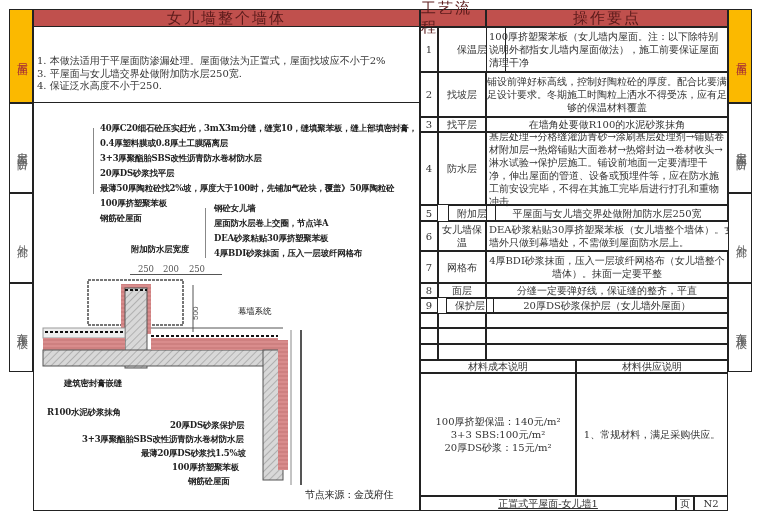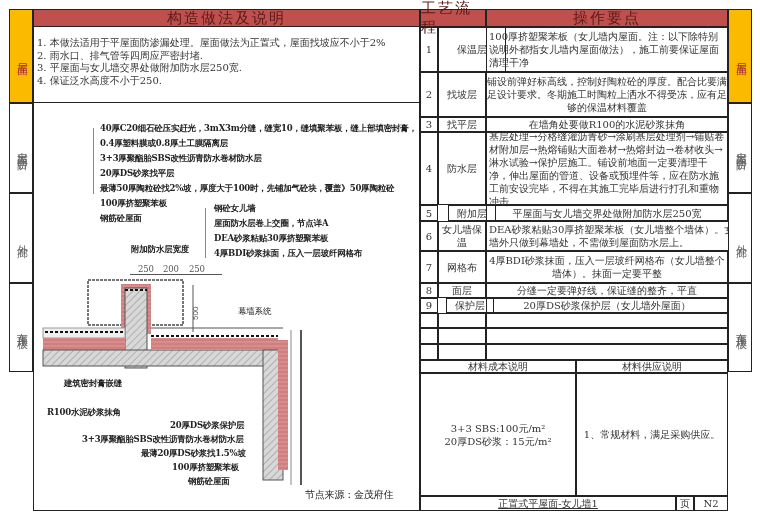--- a/index.html
+++ b/index.html
@@ -28,26 +28,25 @@
     <span>出屋面台阶</span>
   </div>
 <div class="tab" style="left:9px;top:193px;width:24px;height:90px;">
     <span>外廊</span>
   </div>
 <div class="tab" style="left:9px;top:283px;width:24px;height:89px;">
     <span>车库顶板</span>
   </div>
 
 <div class="hdr" style="left:33px;top:9px;width:387px;height:18px;">
-    <span>构造做法及说明</span>
-  </div>
-
-<div class="abs notes" style="left:33px;top:27px;width:387px;height:76px;border:1.5px solid #222;border-top:none;padding:10px 3px 0 3px;">
+    <span>女儿墙整个墙体</span>
+  </div>
+
+<div class="abs notes" style="left:33px;top:27px;width:387px;height:76px;border:1.5px solid #222;border-top:none;padding:28px 3px 0 3px;">
   <div>1. 本做法适用于平屋面防渗漏处理。屋面做法为正置式，屋面找坡应不小于2%</div>
-  <div>2. 雨水口、排气管等四周应严密封堵.</div>
   <div>3. 平屋面与女儿墙交界处做附加防水层250宽.</div>
   <div>4. 保证泛水高度不小于250.</div>
 </div>
 
 <div class="abs" style="left:33px;top:103px;width:387px;height:408px;border:1.5px solid #222;border-top:none;"></div>
 
 <div class="leader" style="left:93px;top:128px;width:1px;height:66px;"></div>
 <div class="lbl" style="left:100px;top:123px;">40厚C20细石砼压实赶光，3mX3m分缝，缝宽10，缝填聚苯板，缝上部填密封膏，</div>
 <div class="lbl" style="left:100px;top:138px;">0.4厚塑料膜或0.8厚土工膜隔离层</div>
 <div class="lbl" style="left:100px;top:153px;">3+3厚聚酯胎SBS改性沥青防水卷材防水层</div>
@@ -234,20 +233,21 @@
     </div>
   </div>
 
 <div class="cell" style="left:420px;top:360px;width:156px;height:13px;">
     <span>材料成本说明</span>
   </div>
 <div class="cell" style="left:576px;top:360px;width:152px;height:13px;">
     <span>材料供应说明</span>
   </div>
 <div class="cell" style="left:420px;top:373px;width:156px;height:123px;flex-direction:column;">
+  <div>100厚挤塑保温：140元/m²</div>
   <div>3+3 SBS:100元/m²</div>
   <div>20厚DS砂浆：15元/m²</div>
 </div>
 <div class="cell" style="left:576px;top:373px;width:152px;height:123px;">
     <span>1、常规材料，满足采购供应。</span>
   </div>
 
 <div class="cell" style="left:420px;top:496px;width:256px;height:15px;text-decoration:underline;">
     <span>正置式平屋面-女儿墙1</span>
   </div>

